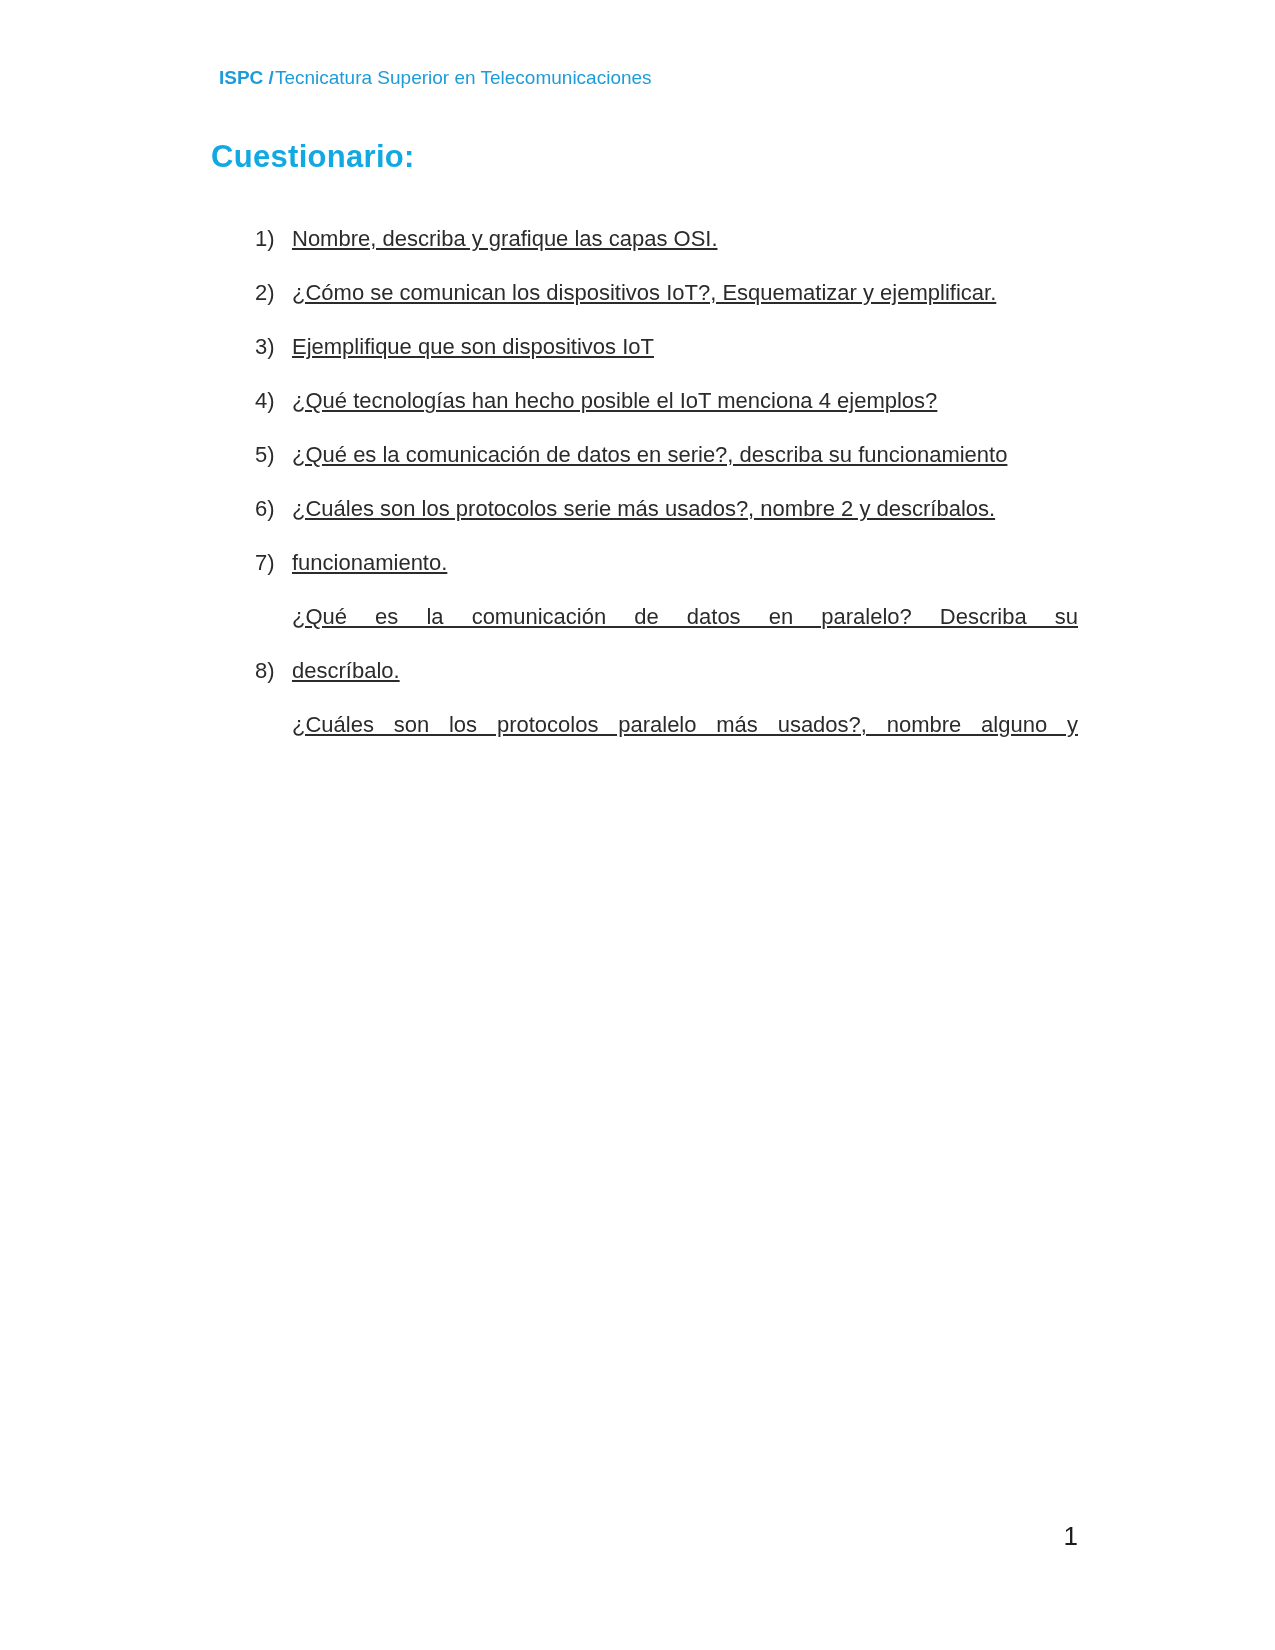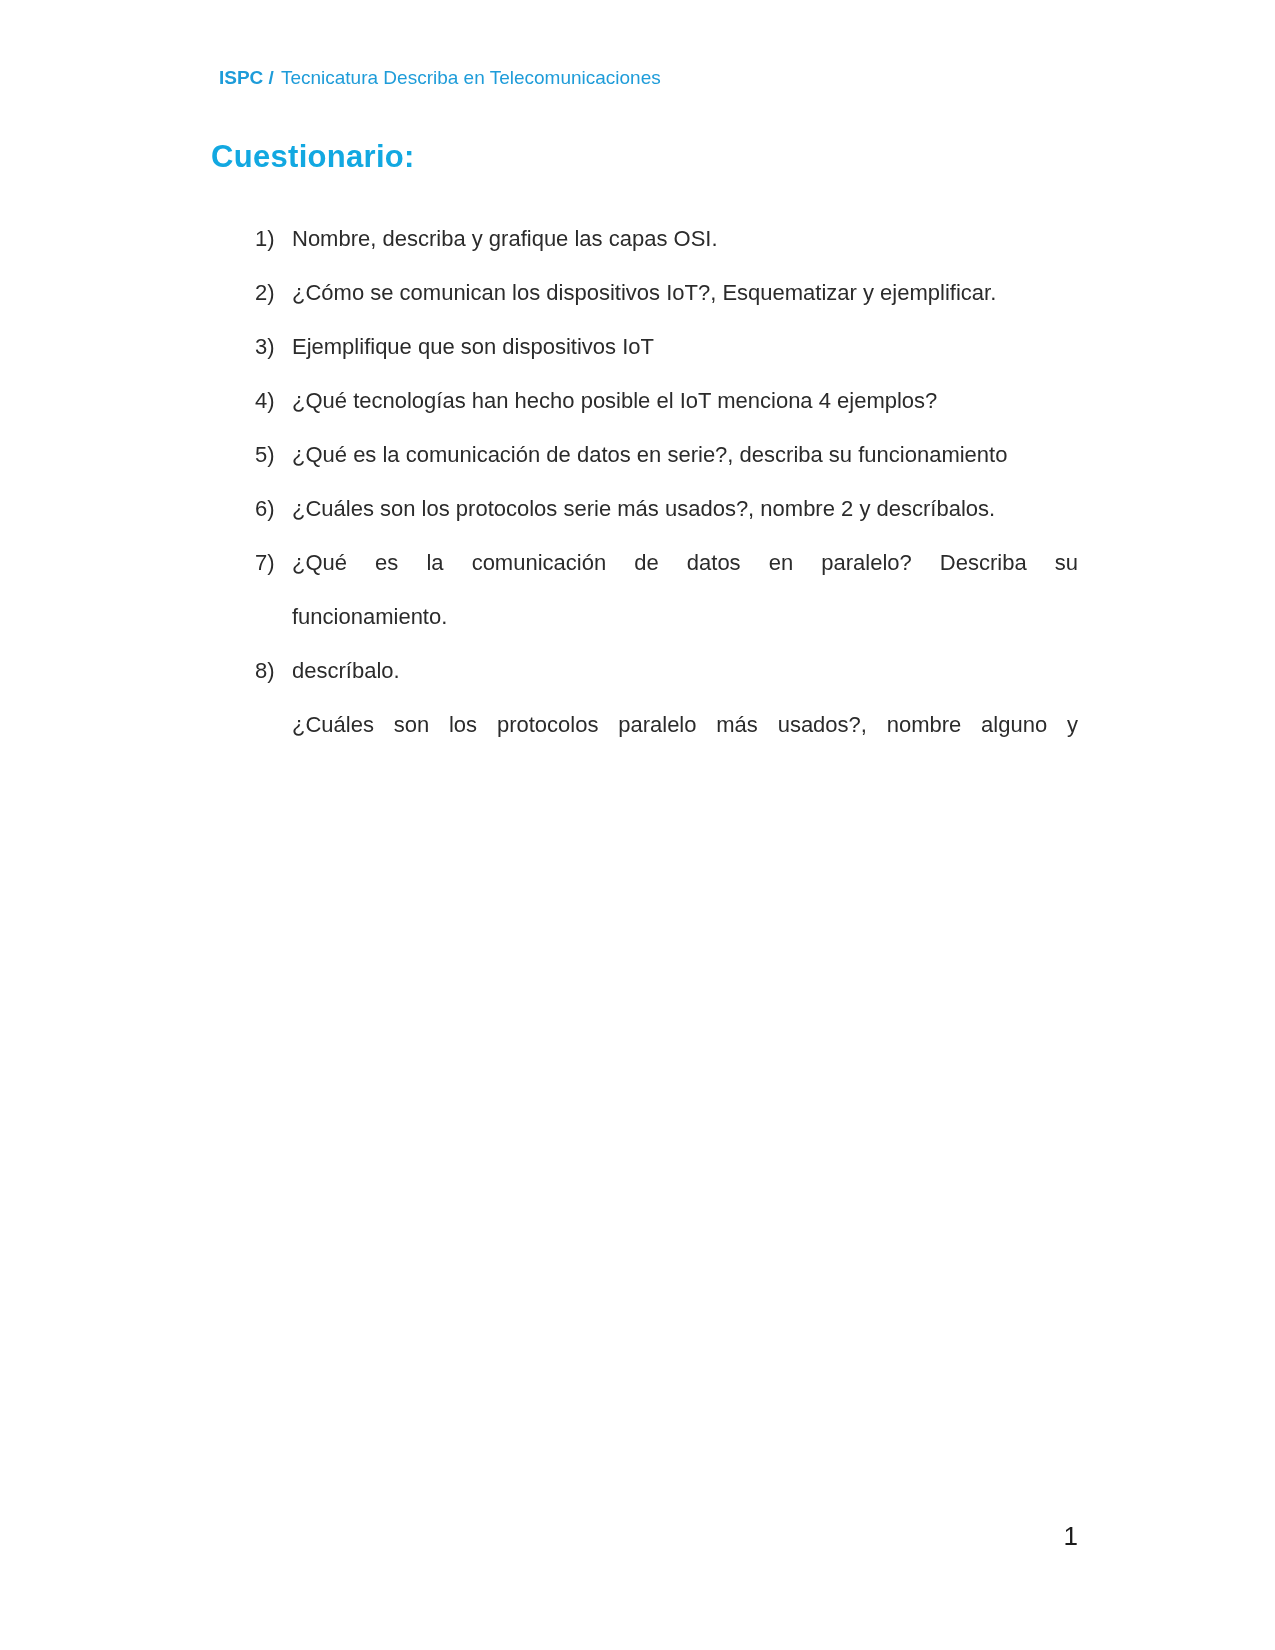--- a/index.html
+++ b/index.html
@@ -18,21 +18,21 @@
   .doc-header {
     position: absolute;
     left: 219px;
     top: 66px;
     font-size: 19px;
     line-height: 24px;
     white-space: nowrap;
   }
   .hdr-brand {
     font-weight: 700;
-    margin-right: 7px;
+    margin-right: 1px;
   }
   .doc-title {
     position: absolute;
     left: 211px;
     top: 139px;
     margin: 0;
     font-size: 31px;
     line-height: 36px;
     font-weight: 700;
     letter-spacing: 0.3px;
@@ -50,20 +50,21 @@
     color: #2b2b2b;
     font-size: 22px;
   }
   .q-num {
     flex: 0 0 37px;
     line-height: 54px;
   }
   .q-text {
     flex: 1 1 auto;
     min-width: 0;
+    text-decoration: underline;
   }
   .q-line {
     line-height: 54px;
     text-align: justify;
     text-align-last: justify;
   }
   .q-line.last {
     text-align: left;
     text-align-last: left;
   }
@@ -77,21 +78,21 @@
     line-height: 30px;
     color: #1c1c1c;
   }
 </style>
 </head>
 <body>
 
 <div class="page">
 
   <div class="doc-header" style="color: rgb(30, 156, 217);">
-    <span class="hdr-brand">ISPC /</span><span class="hdr-program">Tecnicatura Describa en Telecomunicaciones</span>
+    <span class="hdr-brand">ISPC /</span><span class="hdr-program">Tecnicatura Superior en Telecomunicaciones</span>
   </div>
 
   <h1 class="doc-title" style="color: rgb(18, 168, 225);">Cuestionario:</h1>
 
   <div class="question-list">
       <div class="q-row">
         <div class="q-num">1)</div>
         <div class="q-text">
           <div class="q-line last">Nombre, describa y grafique las capas OSI.</div>
         </div>
@@ -122,22 +123,22 @@
       </div>
       <div class="q-row">
         <div class="q-num">6)</div>
         <div class="q-text">
           <div class="q-line last">¿Cuáles son los protocolos serie más usados?, nombre 2 y descríbalos.</div>
         </div>
       </div>
       <div class="q-row">
         <div class="q-num">7)</div>
         <div class="q-text">
+          <div class="q-line last">funcionamiento.</div>
           <div class="q-line">¿Qué es la comunicación de datos en paralelo? Describa su</div>
-          <div class="q-line last">funcionamiento.</div>
         </div>
       </div>
       <div class="q-row">
         <div class="q-num">8)</div>
         <div class="q-text">
           <div class="q-line last">descríbalo.</div>
           <div class="q-line">¿Cuáles son los protocolos paralelo más usados?, nombre alguno y</div>
         </div>
       </div>
     </div>

